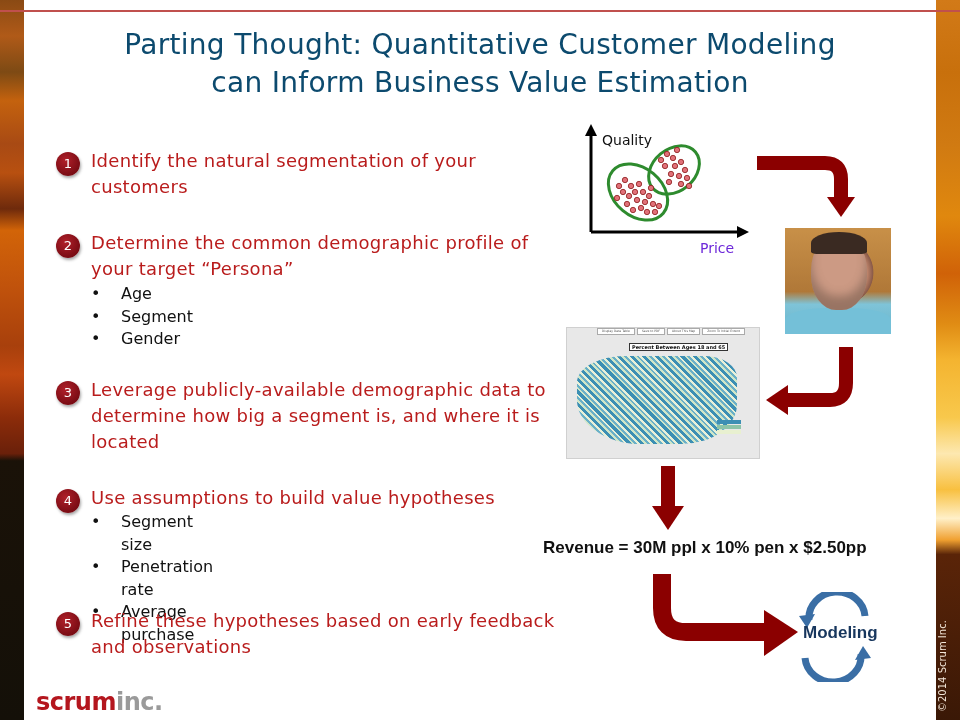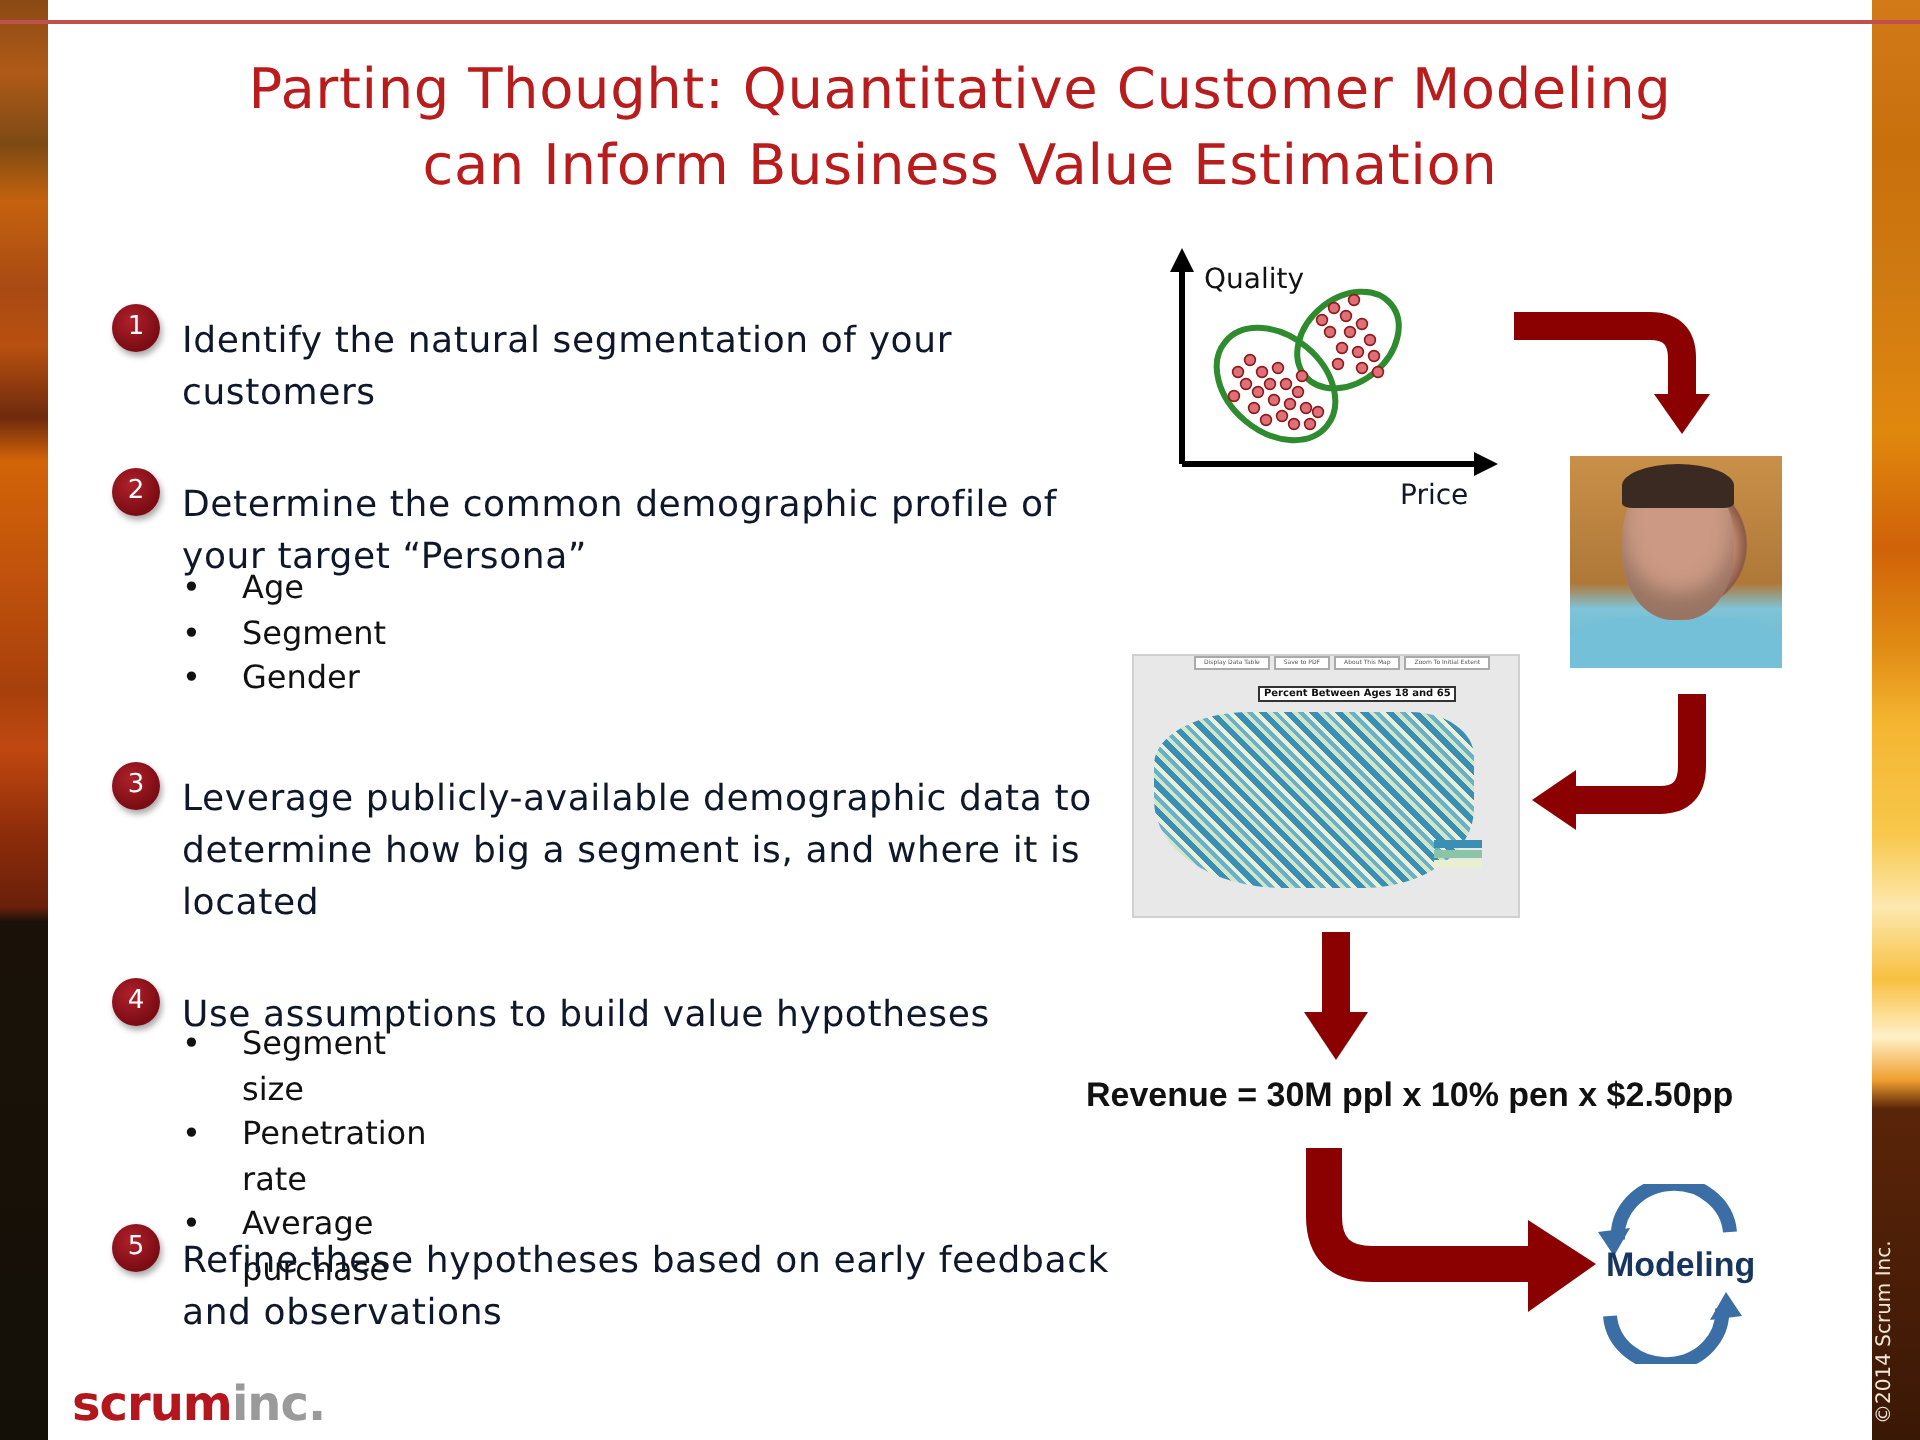--- a/index.html
+++ b/index.html
@@ -2,37 +2,37 @@
 <html><head>
 <meta charset="utf-8">
 <style>
   html, body { margin: 0; padding: 0; }
   body { width: 960px; height: 720px; position: relative; overflow: hidden; background: #ffffff; font-family: "DejaVu Sans", sans-serif; }
   .bar-left { position: absolute; left: 0; top: 0; width: 24px; height: 720px;
     background: linear-gradient(to bottom, #8a4a14 0%, #b05a18 5%, #7d4a14 10%, #c4620e 14%, #a84a14 20%, #b85010 24%, #6e2a0c 29%, #d26408 32%, #c0520c 40%, #a8400c 48%, #c04810 52%, #8c2c0a 58%, #6a200a 63%, #1a1208 64%, #141008 100%); }
   .bar-right { position: absolute; right: 0; top: 0; width: 24px; height: 720px;
     background: linear-gradient(to bottom, #d27a18 0%, #c8700c 10%, #d07a12 20%, #e0880e 30%, #d06208 38%, #e08c14 45%, #f4b430 50%, #f8c84c 58%, #fde8b0 63%, #f8c040 68%, #fff0c8 72%, #f0a030 75%, #5a2408 77%, #3a1806 100%); }
   .top-line { position: absolute; left: 0; top: 10px; width: 960px; height: 2px; background: #c0504d; }
-  .title { position: absolute; left: 24px; width: 912px; top: 26px; text-align: center; color: #b91c1c; font-size: 28px; line-height: 38px; letter-spacing: 0.3px; }
+  .title { position: absolute; left: 24px; width: 912px; top: 26px; text-align: center; color: #0c4a6e; font-size: 28px; line-height: 38px; letter-spacing: 0.3px; }
   .steps { position: absolute; left: 56px; top: 148px; width: 500px; }
   .step { position: absolute; left: 0; }
   .badge { position: absolute; left: 0; top: 4px; width: 24px; height: 24px; border-radius: 50%;
     background: radial-gradient(circle at 40% 35%, #b0202a, #7a0c14 70%); color: #fff; font-size: 13px; line-height: 24px; text-align: center;
     box-shadow: 1px 2px 3px rgba(0,0,0,0.35); }
-  .step-text { position: absolute; left: 35px; top: 10px; width: 470px; font-size: 18px; line-height: 26px; color: #0f172a; letter-spacing: 0.3px; }
+  .step-text { position: absolute; left: 35px; top: 0; width: 470px; font-size: 18px; line-height: 26px; color: #b91c1c; letter-spacing: 0.3px; }
   .sub { list-style: none; margin: 0; padding: 0; position: absolute; left: 35px; }
   .sub li { font-size: 16px; line-height: 22.5px; color: #111; position: relative; padding-left: 30px; }
   .sub li::before { content: "•"; position: absolute; left: 0; top: 0; }
   .logo { position: absolute; left: 36px; top: 688px; font-size: 24px; font-weight: bold; letter-spacing: -0.5px; text-align: right; }
   .logo .scrum { color: #b4161e; }
   .logo .inc { color: #9a9a9a; }
   .copyright { position: absolute; left: 937px; top: 712px; transform: rotate(-90deg); transform-origin: left top; color: #f2e6d8; font-size: 10px; white-space: nowrap; }
   .scatter { position: absolute; left: 583px; top: 120px; width: 170px; height: 140px; }
   .label-quality { position: absolute; left: 602px; top: 118px; font-size: 14px; color: #111; margin-top: 14px; }
-  .label-price { position: absolute; left: 700px; top: 240px; font-size: 14px; color: #0f172a; }
+  .label-price { position: absolute; left: 700px; top: 240px; font-size: 14px; color: #6d28d9; }
   .arrow-svg { position: absolute; }
   .photo { position: absolute; left: 785px; top: 228px; width: 106px; height: 106px; overflow: hidden;
     background: radial-gradient(ellipse at 55% 42%, #d8a08a 0%, #c48a70 28%, #8a5a48 36%, transparent 37%),
                 linear-gradient(to bottom, #c89048 0%, #b07838 60%, #7fc4d8 72%, #68b4cc 100%); }
   .photo .head { position: absolute; left: 26px; top: 6px; width: 56px; height: 76px; border-radius: 48% 48% 45% 45%; background: #cc9a84; box-shadow: inset 0 -14px 10px rgba(90,70,60,0.45); }
   .photo .hair { position: absolute; left: 26px; top: 4px; width: 56px; height: 22px; border-radius: 50% 50% 10% 10%; background: #3a2a22; }
   .photo .shirt { position: absolute; left: 0; top: 80px; width: 106px; height: 30px; background: #74c0d8; border-radius: 40% 40% 0 0; }
   .map { position: absolute; left: 566px; top: 327px; width: 192px; height: 130px; border: 1px solid #d0d0d0; background: #e8e8e8; overflow: hidden; }
   .map .tabs { position: absolute; left: 30px; top: 0; font-size: 3px; color: #555; display: flex; gap: 2px; }
   .map .tabs span { border: 1px solid #aaa; background: #fff; padding: 0 4px; height: 5px; }

